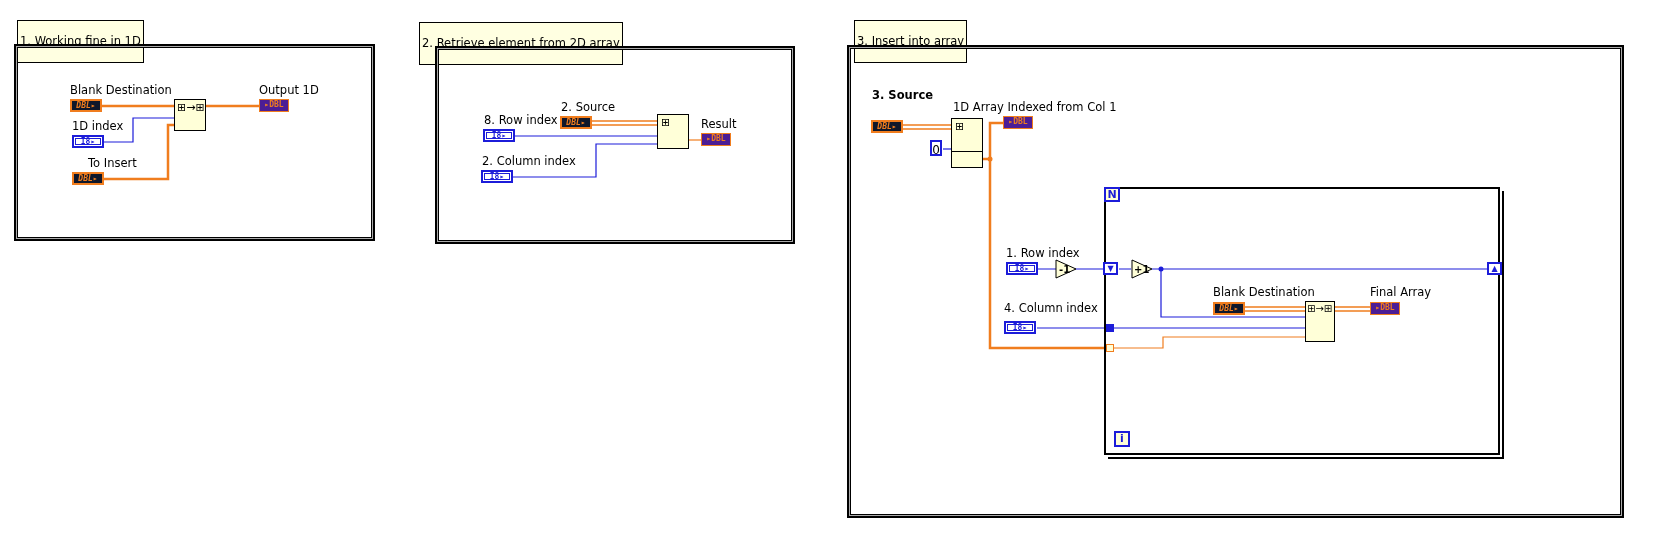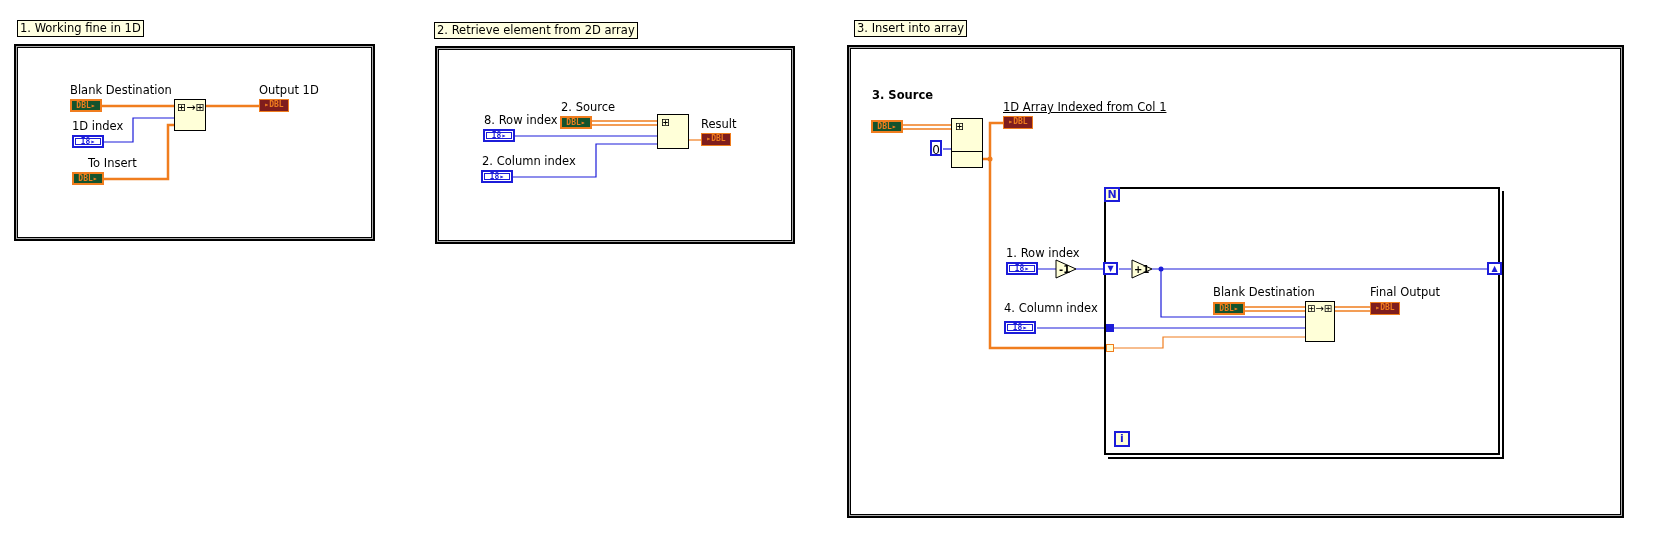--- a/index.html
+++ b/index.html
@@ -1,22 +1,22 @@
 <!DOCTYPE html>
 <html><head>
 <meta charset="utf-8">
 <style>
   html,body{margin:0;padding:0;background:#fff;}
   body{width:1654px;height:542px;position:relative;overflow:hidden;font-family:"DejaVu Sans","Liberation Sans",sans-serif;}
-  .comment{position:absolute;background:#ffffe1;border:1px solid #000;font-size:11.5px;padding:0 2px;line-height:15px;white-space:nowrap;color:#000;}
+  .comment{position:absolute;background:#ffffe1;border:1px solid #000;font-size:11.5px;padding:13px 2px;line-height:15px;white-space:nowrap;color:#000;}
   .frame{position:absolute;border:2px solid #000;box-shadow:inset 0 0 0 1px #aaa, inset 0 0 0 2px #000;}
   .lbl{position:absolute;font-size:11.5px;white-space:nowrap;color:#000;line-height:14px;}
   .term{position:absolute;height:13px;box-sizing:border-box;font-family:"DejaVu Sans Mono",monospace;font-size:8px;font-weight:bold;line-height:9px;text-align:center;}
-  .term-dbl{border:2px solid #f07d1e;color:#f07d1e;background:#14532d;width:32px;}
-  .term-dbl-ind{border:1px solid #f07d1e;color:#f07d1e;background:#7f1d1d;width:30px;}
+  .term-dbl{border:2px solid #f07d1e;color:#f07d1e;background:#0f172a;width:32px;font-style:italic;}
+  .term-dbl-ind{border:1px solid #f07d1e;color:#f07d1e;background:#4c1d95;width:30px;}
   .term-i8{border:2px solid #1c1cd9;color:#1c1cd9;background:#fff;width:32px;box-shadow:inset 0 0 0 1px #fff, inset 0 0 0 2px #1c1cd9;}
   .const{position:absolute;border:2px solid #1c1cd9;background:#fff;color:#000;font-size:12px;width:12px;height:16px;line-height:16px;text-align:center;box-sizing:border-box;}
   .node{position:absolute;background:#ffffd8;border:1px solid #000;box-sizing:border-box;}
   .tunnel{position:absolute;box-sizing:border-box;}
   svg.wires{position:absolute;left:0;top:0;width:1654px;height:542px;pointer-events:none;}
 </style>
 </head>
 <body>
 
 <svg class="wires" viewBox="0 0 1654 542">
@@ -57,21 +57,21 @@
 <div class="lbl" style="left:88px;top:156px;">To Insert</div>
 <div class="term term-dbl" style="left:72px;top:172px;"><span>DBL</span>▸</div>
 
 <div class="node" style="left:174px;top:99px;width:32px;height:32px;">
   <span style="position:absolute;left:2px;top:1px;font-size:11px;">⊞→⊞</span>
 </div>
 
 <div class="lbl" style="left:259px;top:83px;">Output 1D</div>
 <div class="term term-dbl-ind" style="left:259px;top:99px;">▸<span>DBL</span></div>
 
-<div class="comment" style="left:434px;top:22px;">2. Retrieve element from 2D array</div>
+<div class="comment" style="left:419px;top:22px;">2. Retrieve element from 2D array</div>
 <div class="frame" style="left:435px;top:46px;width:356px;height:194px;"></div>
 
 <div class="lbl" style="left:484px;top:113px;">8. Row index</div>
 <div class="term term-i8" style="left:483px;top:129px;"><span>I8</span>▸</div>
 
 <div class="lbl" style="left:561px;top:100px;">2. Source</div>
 <div class="term term-dbl" style="left:560px;top:116px;"><span>DBL</span>▸</div>
 
 <div class="lbl" style="left:482px;top:154px;">2. Column index</div>
 <div class="term term-i8" style="left:481px;top:170px;"><span>I8</span>▸</div>
@@ -89,21 +89,21 @@
 <div class="lbl" style="left:872px;top:88px;font-weight:bold;">3. Source</div>
 <div class="term term-dbl" style="left:871px;top:120px;"><span>DBL</span>▸</div>
 
 <div class="const" style="left:930px;top:140px;">0</div>
 
 <div class="node" style="left:951px;top:118px;width:32px;height:50px;">
   <span style="position:absolute;left:3px;top:1px;font-size:11px;">⊞</span>
   <div style="position:absolute;left:0;right:0;top:32px;border-top:1px solid #000;"></div>
 </div>
 
-<div class="lbl" style="left:1003px;top:100px;text-decoration:underline;">1D Array Indexed from Col 1</div>
+<div class="lbl" style="left:953px;top:100px;">1D Array Indexed from Col 1</div>
 <div class="term term-dbl-ind" style="left:1003px;top:116px;">▸<span>DBL</span></div>
 
 <div style="position:absolute;left:1104px;top:187px;width:396px;height:268px;border:2px solid #000;box-sizing:border-box;box-shadow:3px 3px 0 -1px #fff, 4px 4px 0 0 #000;"></div>
 <div class="tunnel" style="left:1104px;top:187px;width:16px;height:15px;border:2px solid #1c1cd9;background:#ffffd8;color:#1c1cd9;font-size:11px;font-weight:bold;text-align:center;line-height:11px;">N</div>
 <div class="tunnel" style="left:1114px;top:431px;width:16px;height:16px;border:2px solid #1c1cd9;background:#ffffd8;color:#1c1cd9;font-size:11px;font-weight:bold;text-align:center;line-height:12px;">i</div>
 
 <div class="tunnel" style="left:1103px;top:262px;width:15px;height:13px;border:2px solid #1c1cd9;background:#fff;color:#1c1cd9;font-size:8px;text-align:center;line-height:9px;">▼</div>
 <div class="tunnel" style="left:1487px;top:262px;width:15px;height:13px;border:2px solid #1c1cd9;background:#fff;color:#1c1cd9;font-size:8px;text-align:center;line-height:9px;">▲</div>
 <div class="tunnel" style="left:1106px;top:324px;width:8px;height:8px;background:#1c1cd9;"></div>
 <div class="tunnel" style="left:1106px;top:344px;width:8px;height:8px;background:#ffffd8;border:1px solid #f07d1e;"></div>
@@ -123,14 +123,14 @@
 <div class="lbl" style="left:1004px;top:301px;">4. Column index</div>
 <div class="term term-i8" style="left:1004px;top:321px;"><span>I8</span>▸</div>
 
 <div class="lbl" style="left:1213px;top:285px;">Blank Destination</div>
 <div class="term term-dbl" style="left:1213px;top:302px;"><span>DBL</span>▸</div>
 
 <div class="node" style="left:1305px;top:301px;width:30px;height:41px;">
   <span style="position:absolute;left:1px;top:1px;font-size:10px;">⊞→⊞</span>
 </div>
 
-<div class="lbl" style="left:1370px;top:285px;">Final Output</div>
+<div class="lbl" style="left:1370px;top:285px;">Final Array</div>
 <div class="term term-dbl-ind" style="left:1370px;top:302px;">▸<span>DBL</span></div>
 
 </body></html>

